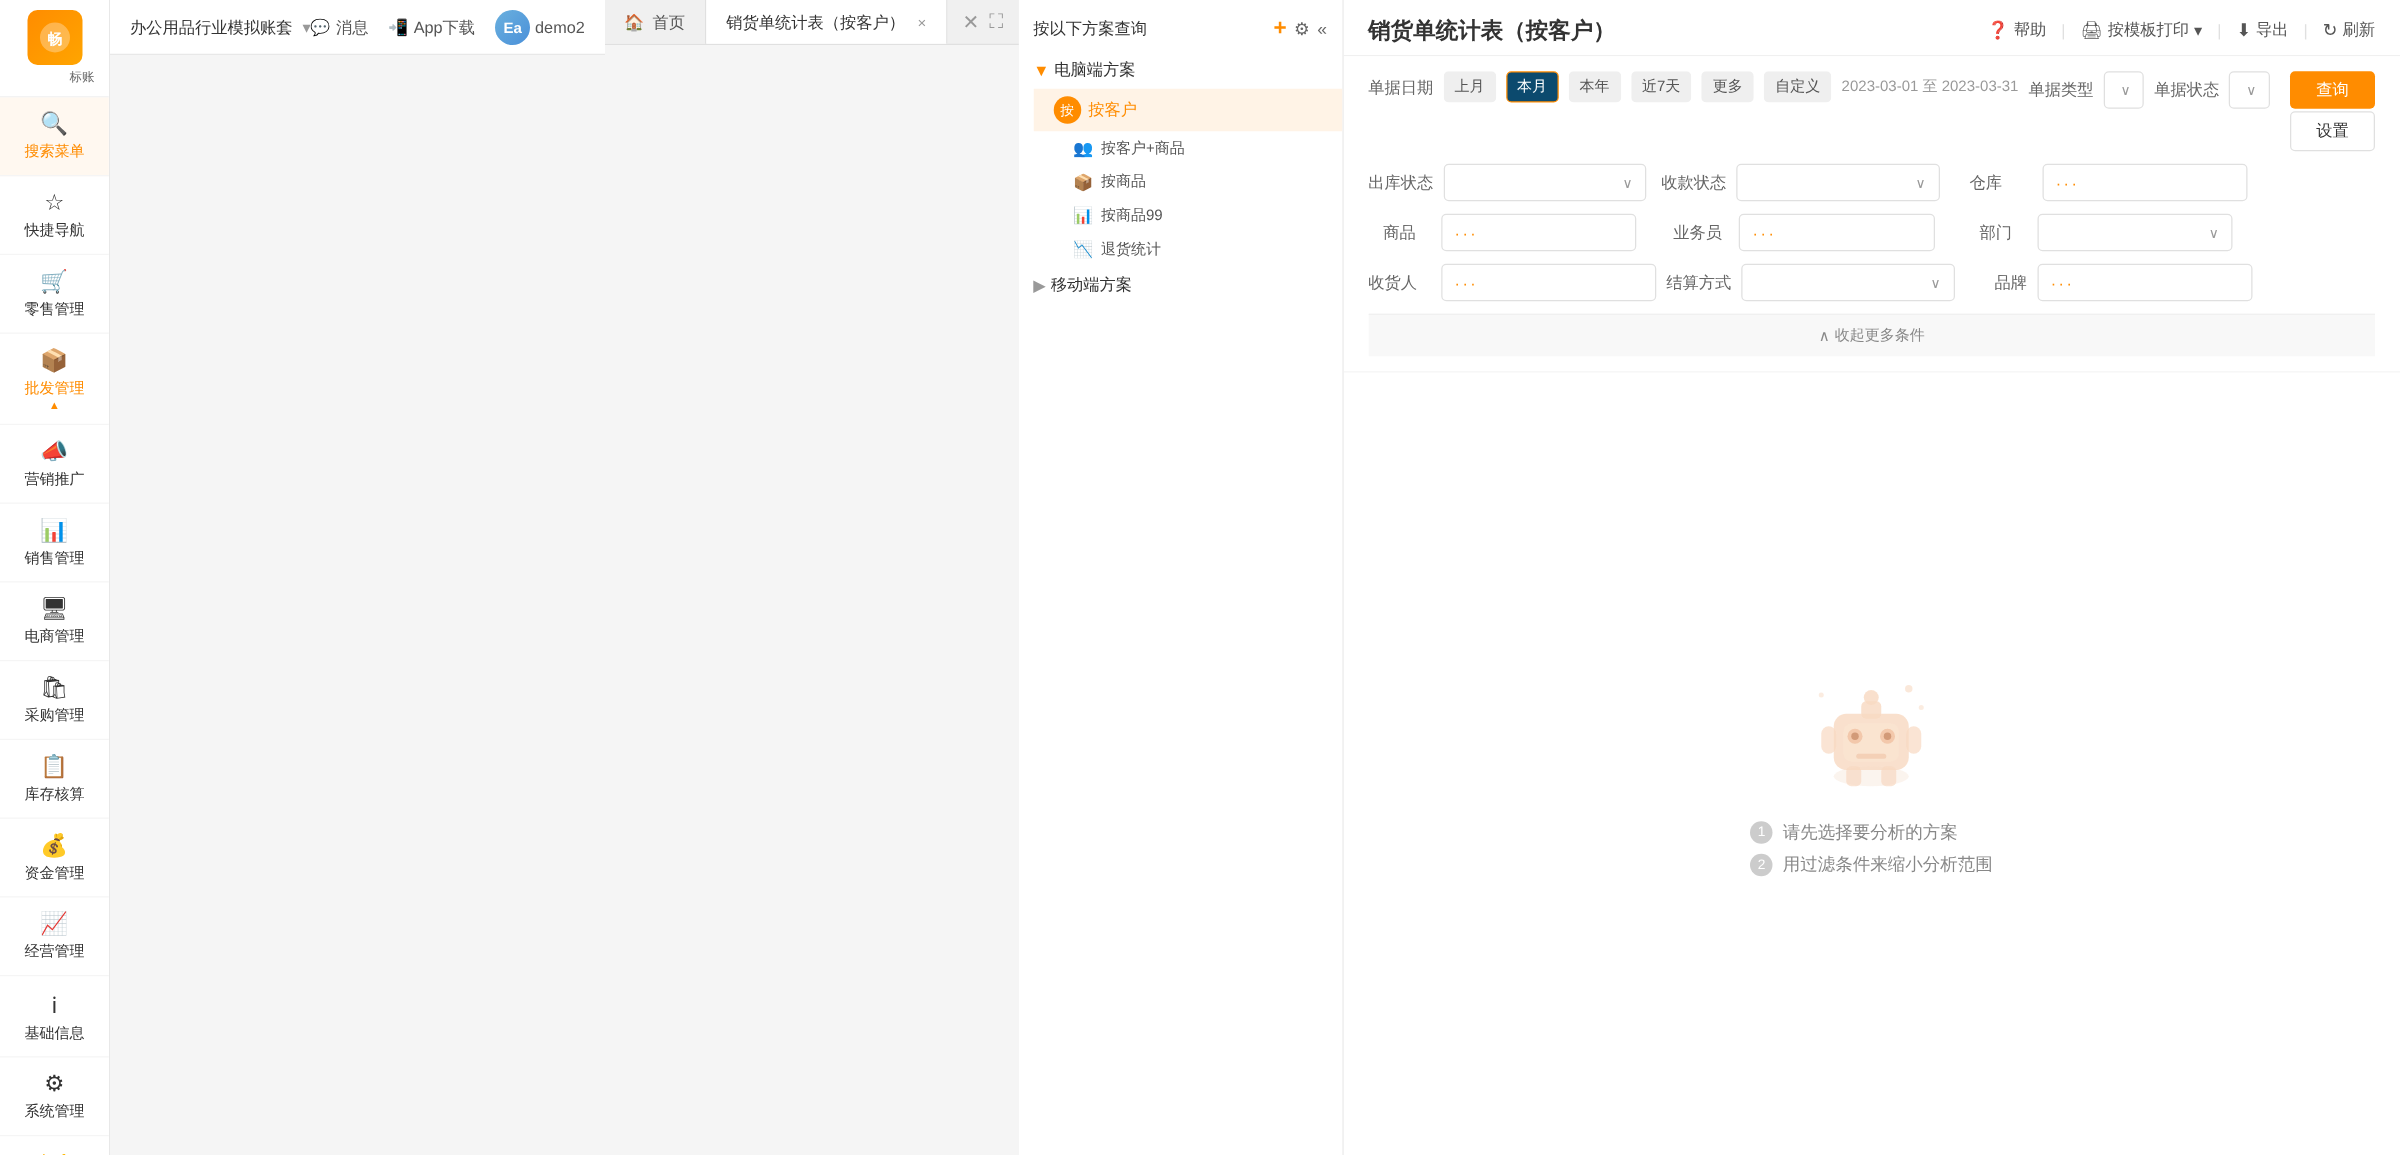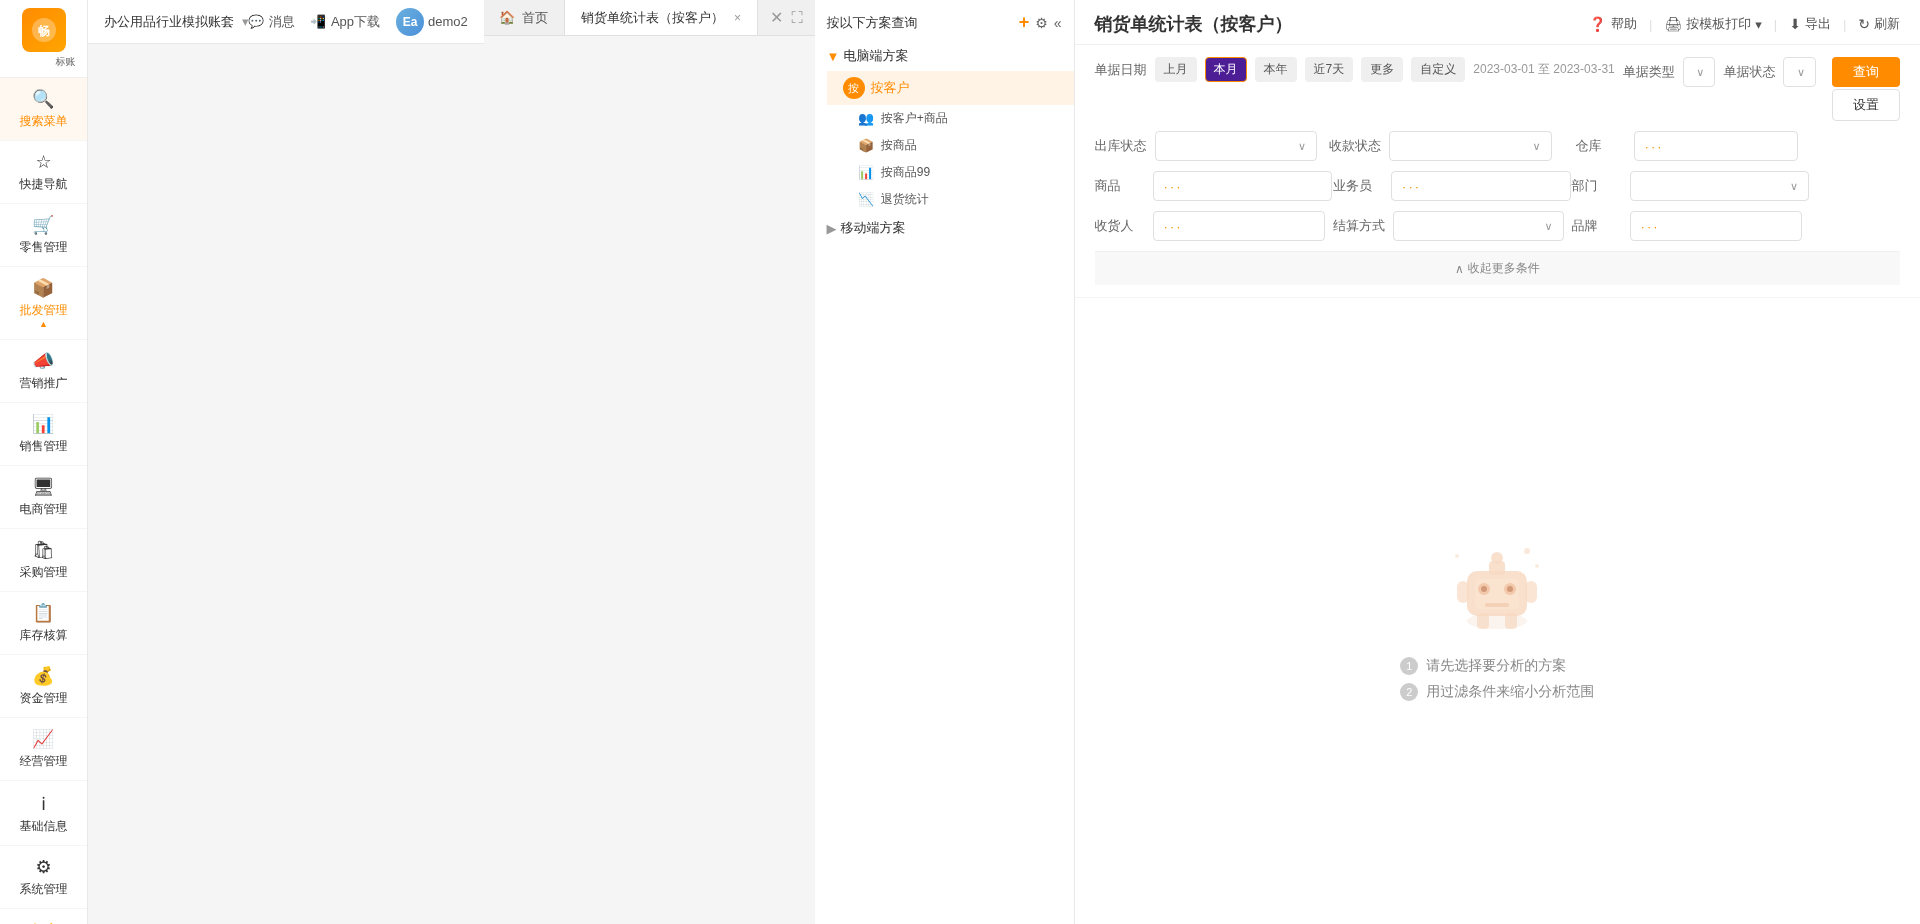--- a/index.html
+++ b/index.html
@@ -295,21 +295,21 @@
     }
     .date-btn {
       padding: 3px 8px;
       border-radius: 4px;
       cursor: pointer;
       font-size: 12px;
       color: #555;
       border: 1px solid transparent;
     }
     .date-btn.active {
-      background: #4c1d95;
+      background: #0c4a6e;
       color: #fff;
       border-color: #ff8c00;
     }
     .date-range {
       font-size: 12px;
       color: #999;
     }
     .filter-field-label {
       font-size: 13px;
       color: #666;
@@ -657,21 +657,21 @@
           </div>
           <div style="display:flex;align-items:center;gap:8px;flex:1;margin-left:12px;">
             <span class="filter-field-label">仓库</span>
             <div class="filter-input">
               <span class="dots">···</span>
             </div>
           </div>
           <div style="width:90px;flex-shrink:0;"></div>
         </div>
 
-        <div style="display:flex;align-items:center;gap:1px;margin-bottom:10px;">
+        <div style="display:flex;align-items:center;gap:24px;margin-bottom:10px;text-align:center;">
           <div style="display:flex;align-items:center;gap:8px;flex:1;">
             <span class="filter-field-label">商品</span>
             <div class="filter-input">
               <span class="dots">···</span>
             </div>
           </div>
           <div style="display:flex;align-items:center;gap:8px;flex:1;">
             <span class="filter-field-label">业务员</span>
             <div class="filter-input">
               <span class="dots">···</span>
@@ -694,21 +694,21 @@
               <span class="dots">···</span>
             </div>
           </div>
           <div style="display:flex;align-items:center;gap:8px;flex:1;font-family:Liberation Serif, serif;">
             <span class="filter-field-label">结算方式</span>
             <div class="filter-input">
               <span></span>
               <span class="chevron">∨</span>
             </div>
           </div>
-          <div style="display:flex;align-items:center;gap:8px;flex:1;">
+          <div style="display:flex;align-items:center;gap:8px;flex:1;text-align:right;">
             <span class="filter-field-label">品牌</span>
             <div class="filter-input">
               <span class="dots">···</span>
             </div>
           </div>
           <div style="width:90px;flex-shrink:0;"></div>
         </div>
 
         <div class="collapse-bar">
           <div class="collapse-btn">

